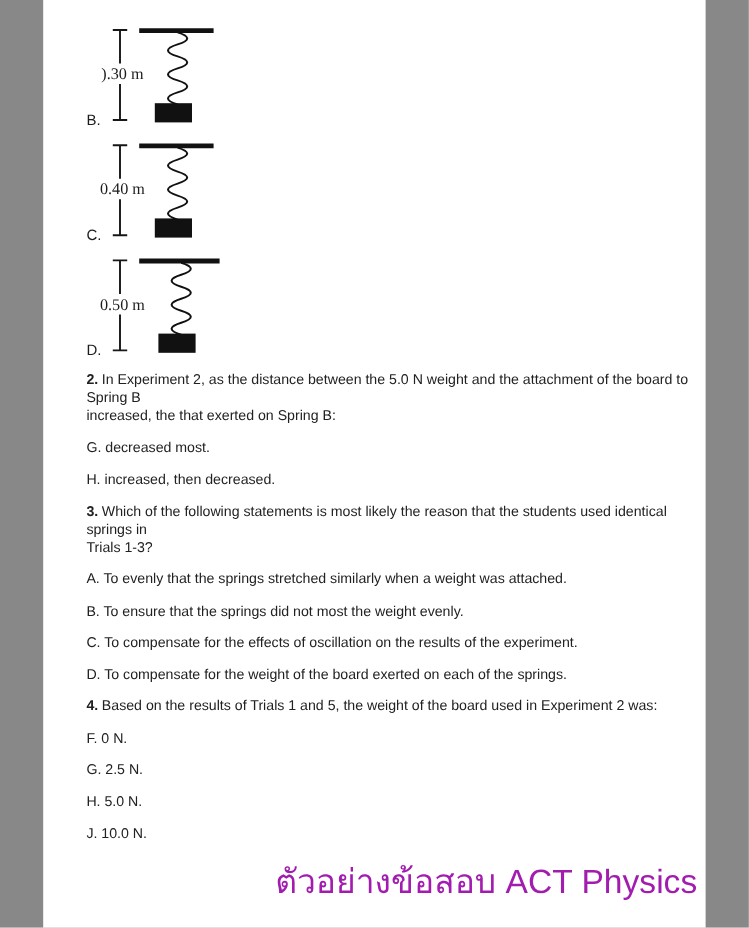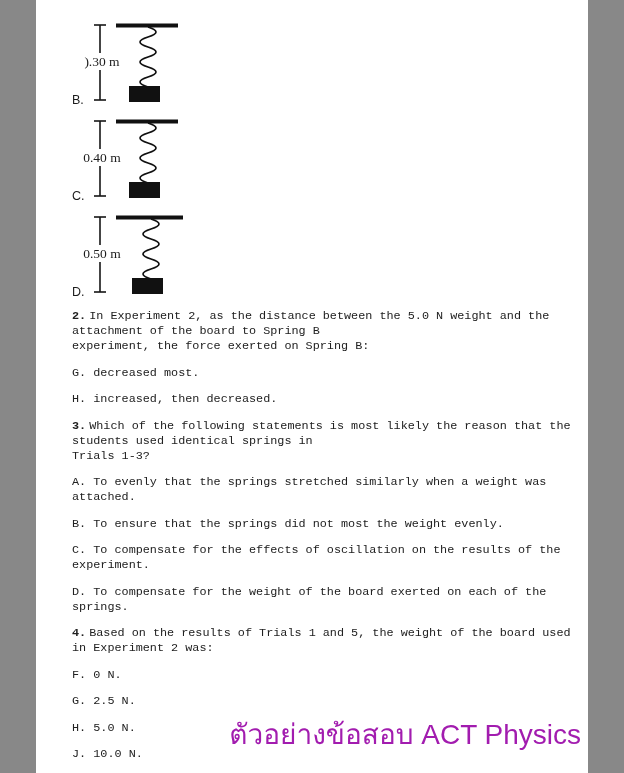--- a/index.html
+++ b/index.html
@@ -30,21 +30,21 @@
     fill: #1c1c1c;
   }
 
   
   .qa {
     margin: 9px 0 0 36px;
     max-width: 572px;
     font-size: 11.8px;
     line-height: 15px;
   }
-  .qa p { margin: 0 0 11.5px 0; font-family: Liberation Mono, monospace; }
+  .qa p { margin: 0 0 11.5px 0; }
   .qa .qnum { font-weight: bold; margin-right: 3px; }
 
   
   .watermark {
     position: absolute;
     top: 719px;
     right: 7px;
     font-size: 28px;
     line-height: 32px;
     color: #a21caf;
@@ -104,21 +104,21 @@
         <rect x="66" y="74" width="31" height="16" fill="#111"></rect>
         <text class="optletter" x="6" y="92">D.</text>
       </svg>
     </div>
   </div>
 
   <div class="qa">
 
     <div class="question">
       <p><span class="qnum">2.</span><span>In Experiment 2, as the distance between the 5.0 N weight and the attachment of the board to Spring B</span><br>
-        <span>experiment, the force exerted on Spring B:</span></p>
+        <span>increased, the that exerted on Spring B:</span></p>
       <p>G. decreased most.</p>
       <p>H. increased, then decreased.</p>
     </div>
 
     <div class="question">
       <p><span class="qnum">3.</span><span>Which of the following statements is most likely the reason that the students used identical springs in</span><br>
         <span>Trials 1-3?</span></p>
       <p>A. To evenly that the springs stretched similarly when a weight was attached.</p>
       <p>B. To ensure that the springs did not most the weight evenly.</p>
       <p>C. To compensate for the effects of oscillation on the results of the experiment.</p>

